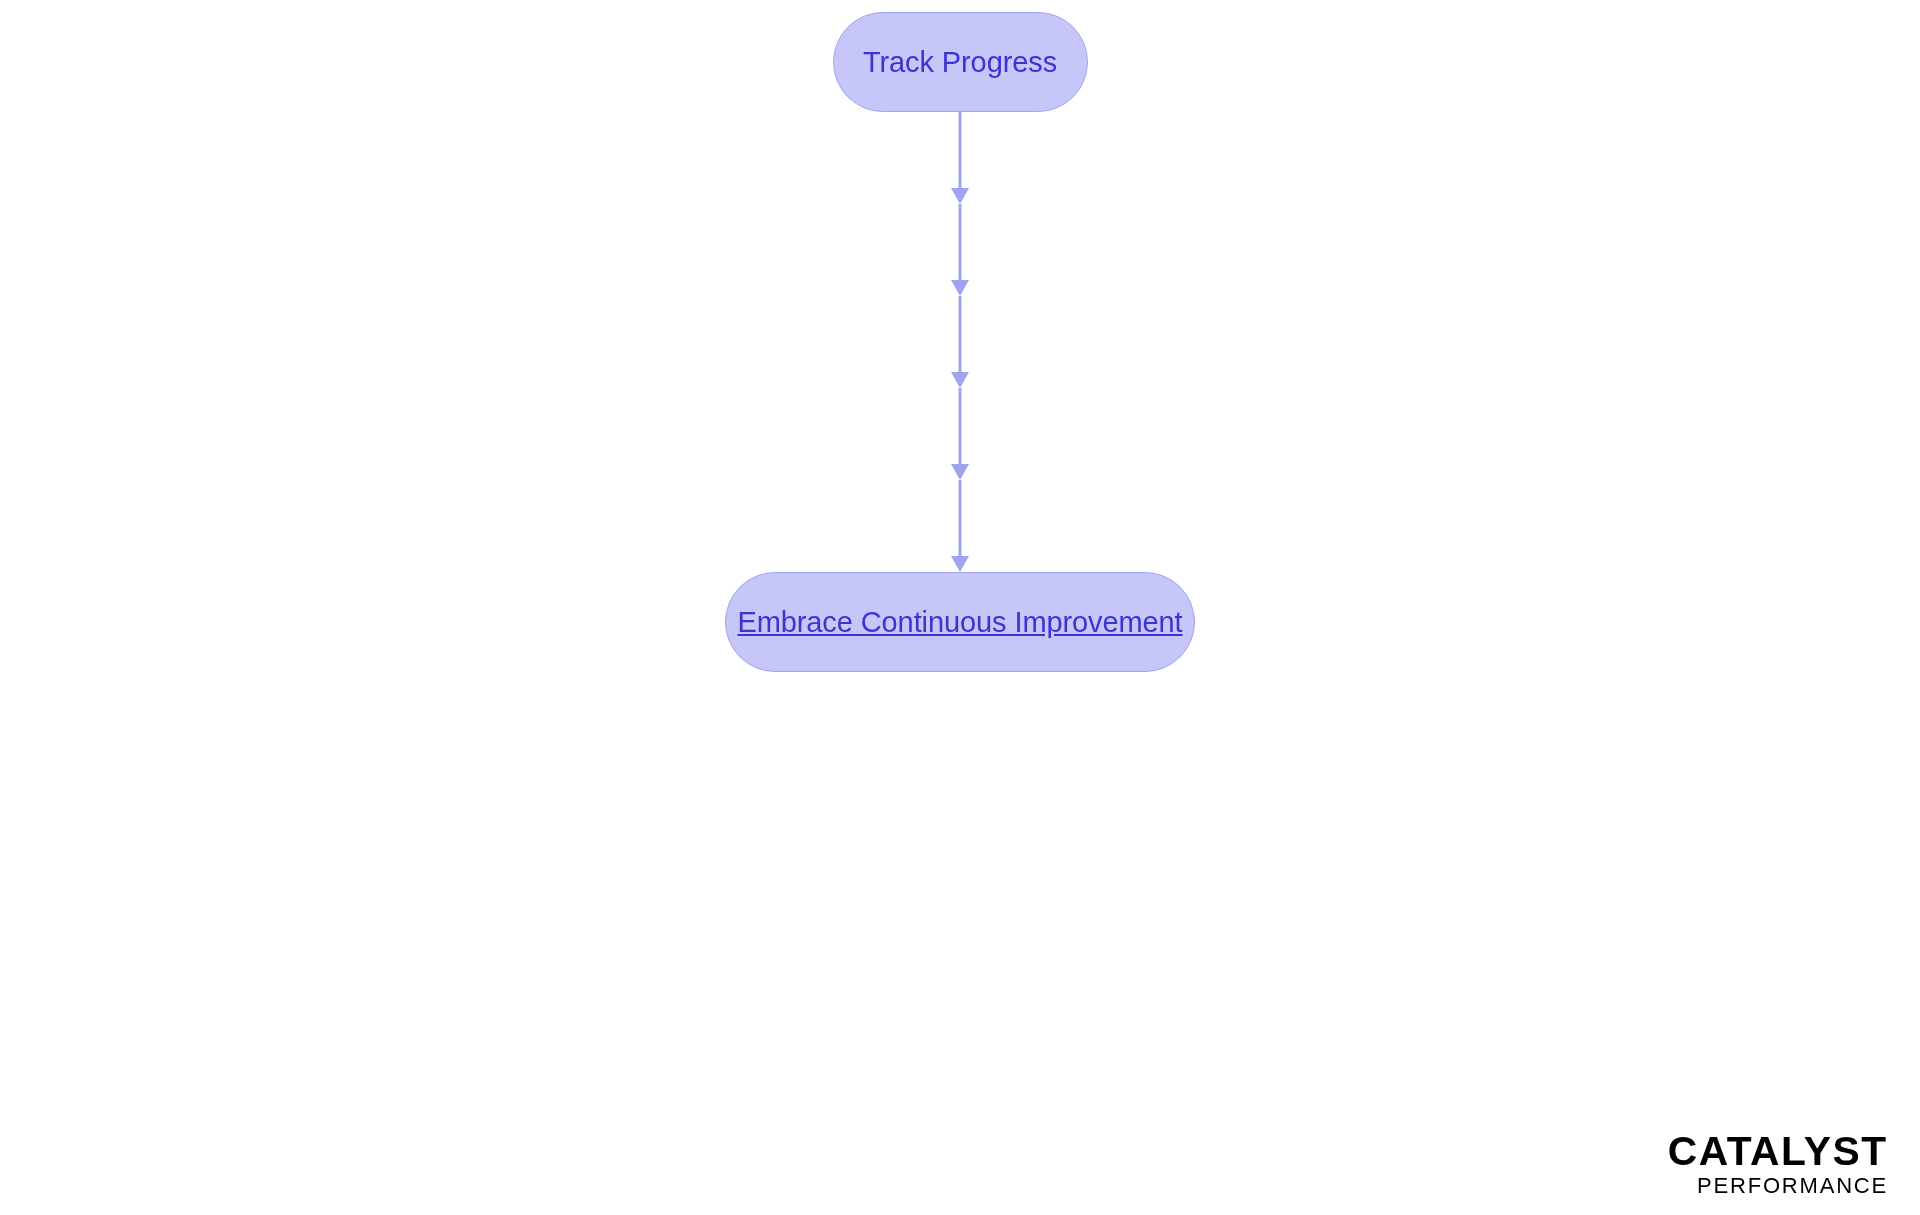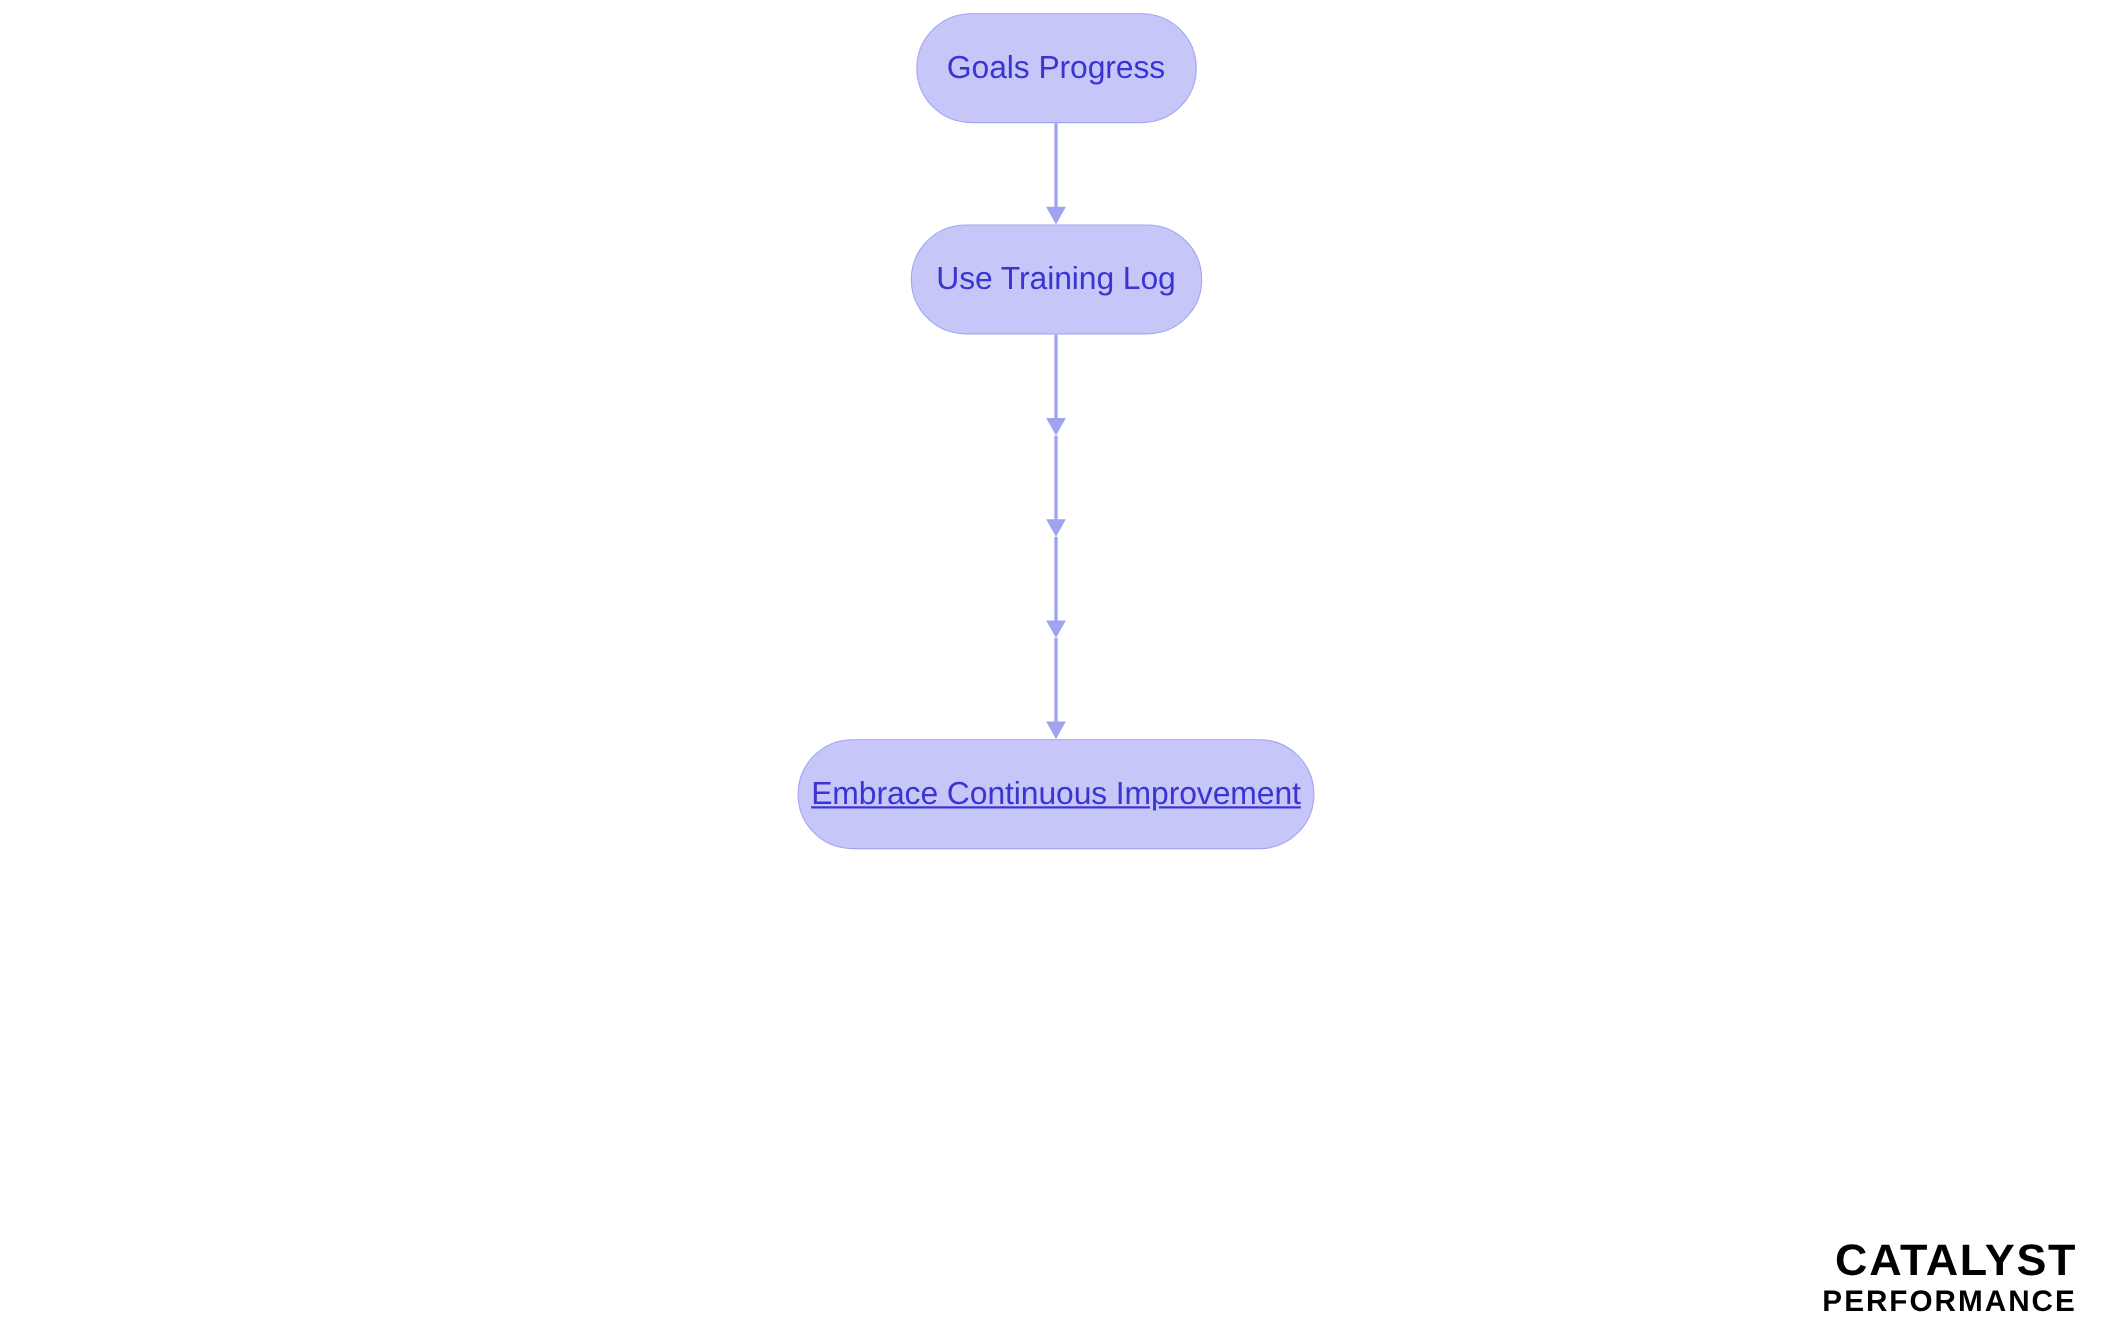--- a/index.html
+++ b/index.html
@@ -96,46 +96,43 @@
     font-family: "Liberation Sans", sans-serif;
     font-weight: 700;
     font-size: 40px;
     letter-spacing: 1.5px;
     display: block;
     transform: scaleX(1.02);
     transform-origin: right center;
   }
   #brand-logo .brand-secondary {
     font-family: "Liberation Sans", sans-serif;
-    font-weight: 700;
-    font-size: 27px;
+    font-weight: 400;
+    font-size: 22px;
     letter-spacing: 1.8px;
     display: block;
     margin-top: 4px;
   }
 </style>
 </head>
 <body>
 
 <div id="flow-canvas">
 
   <div class="flow-column" style="top:12px;">
 
     <div class="node" style="width:255px;">
-      <span class="node-label">Goals Progress</span>
+      <span class="node-label">Track Progress</span>
     </div>
 
     <div class="connector">
       <div class="line"></div>
       <div class="arrowhead"></div>
     </div>
 
-    <div class="node" style="width:265px;">
-      <span class="node-label">Use Training Log</span>
-    </div>
 
     <div class="connector">
       <div class="line"></div>
       <div class="arrowhead"></div>
     </div>
 
 
     <div class="connector">
       <div class="line"></div>
       <div class="arrowhead"></div>

